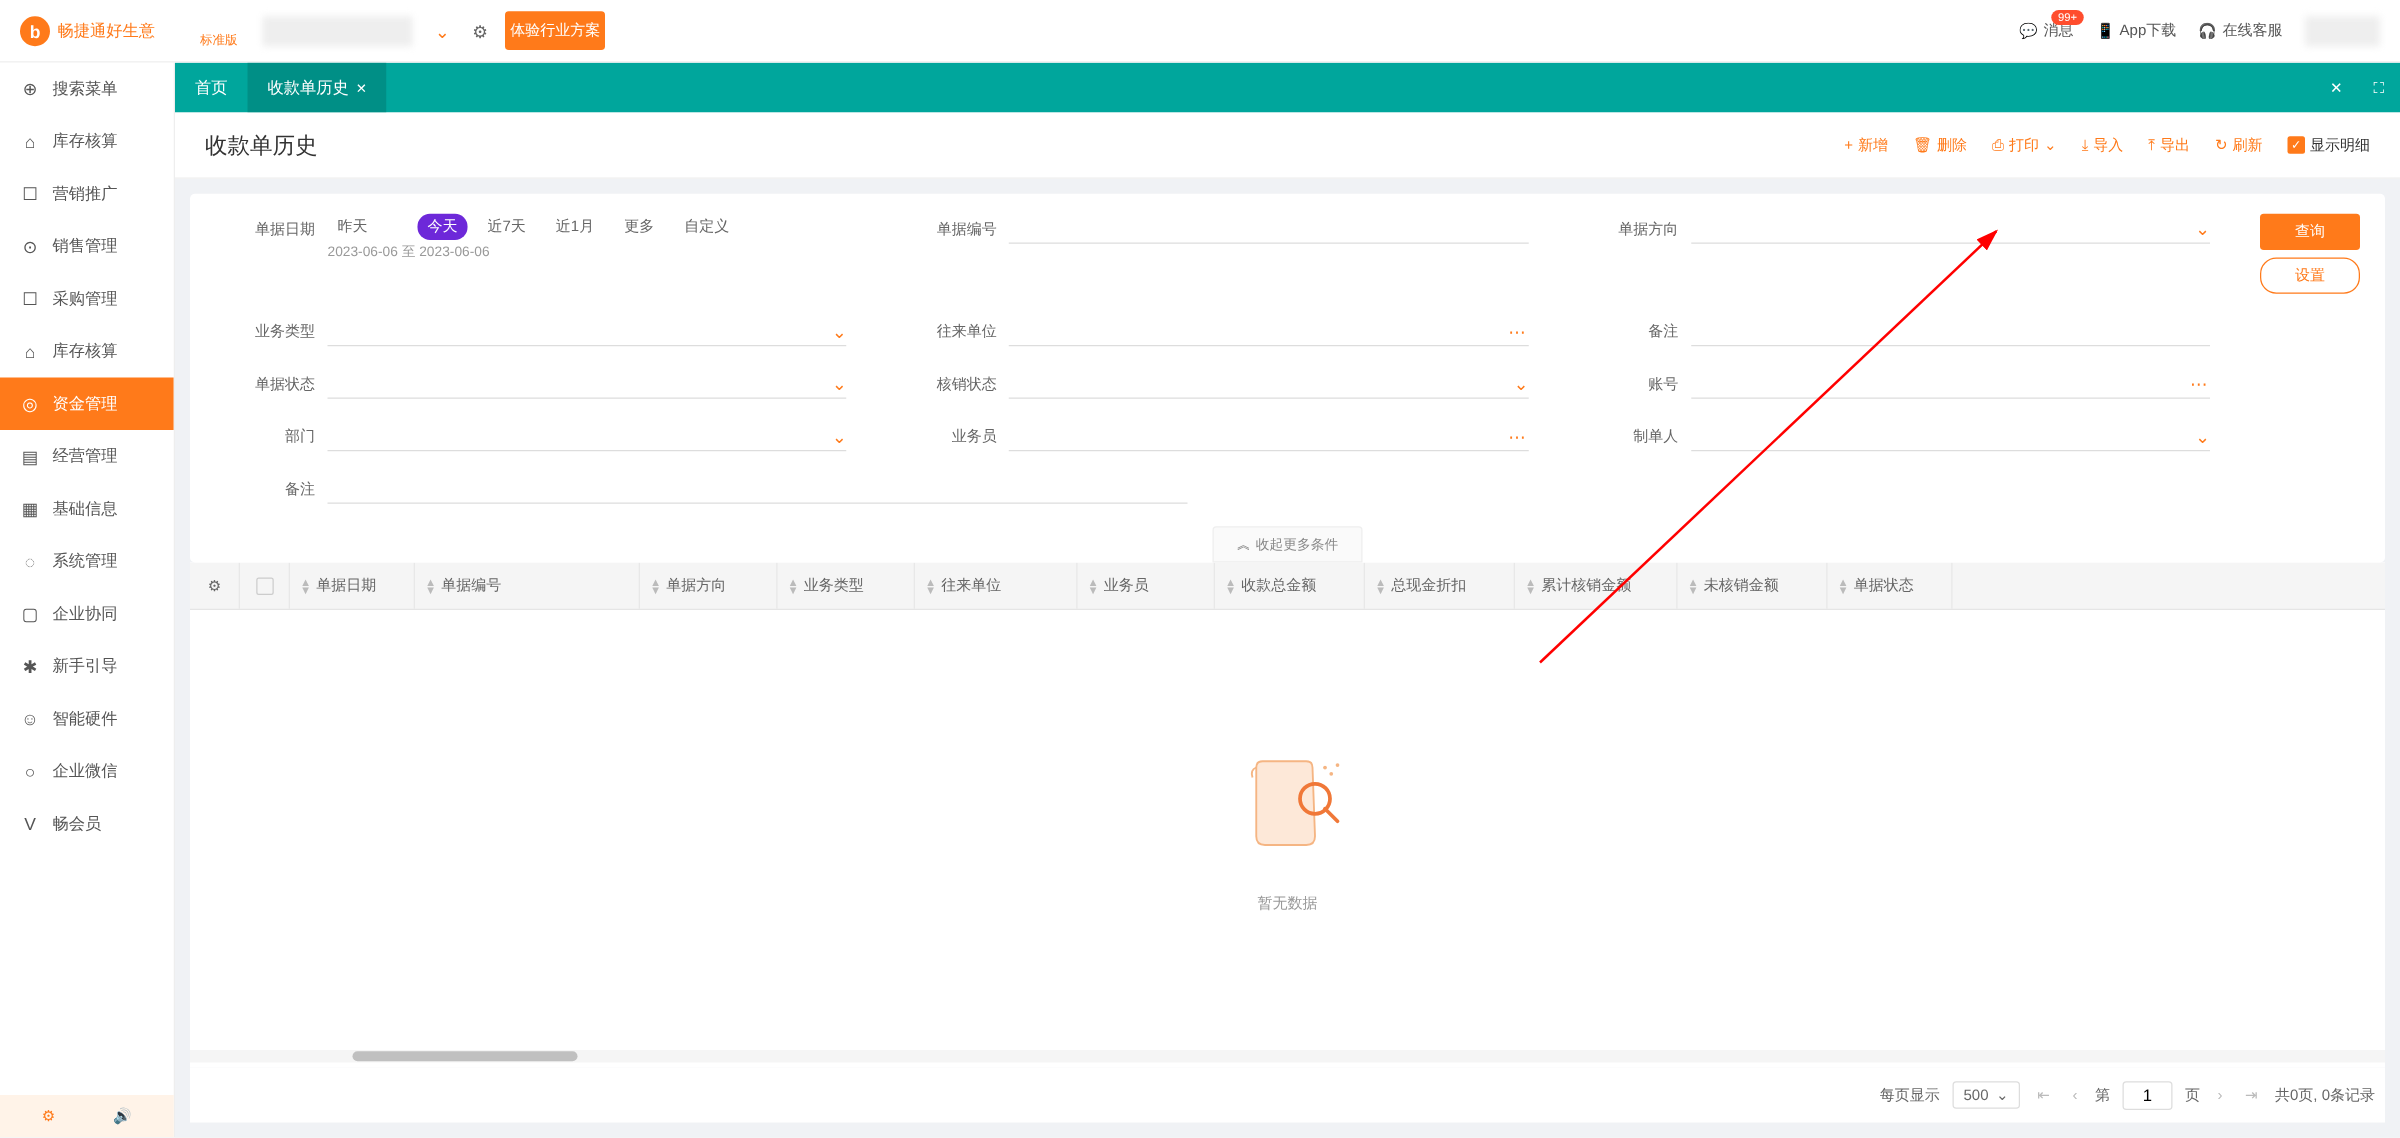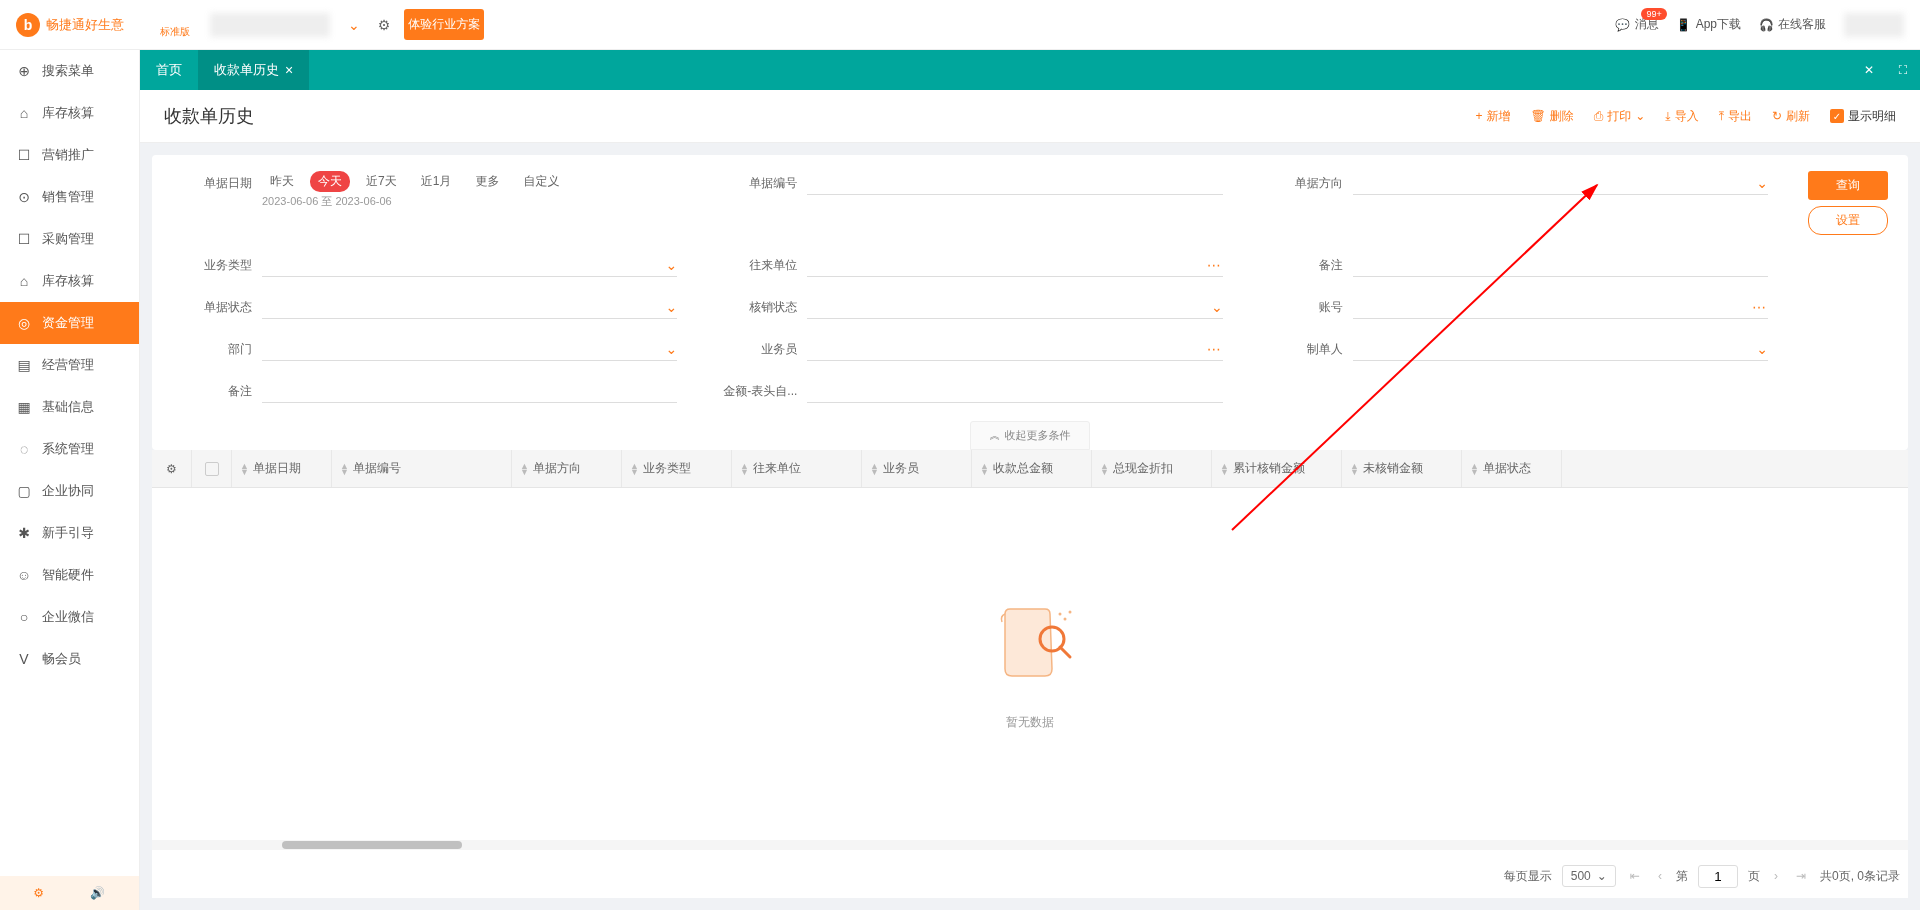--- a/index.html
+++ b/index.html
@@ -55,21 +55,21 @@
 
 
 .filter-panel { background: #fff; margin: 12px 12px 0 12px; padding: 16px 20px 0 20px; border-radius: 4px; position: relative; }
 .filter-row { display: flex; margin-bottom: 18px; }
 .filter-col { flex: 1; display: flex; align-items: flex-start; padding-right: 40px; }
 .filter-col.query-col { flex: 0 0 80px; padding-right: 0; flex-direction: column; gap: 6px; align-items: stretch; }
 .filter-label { width: 80px; text-align: right; color: #666; font-size: 12px; padding-top: 4px; flex-shrink: 0; }
 .filter-control { flex: 1; margin-left: 10px; }
 .date-quick { display: flex; gap: 8px; align-items: center; font-size: 12px; color: #666; }
 .date-quick .pill { padding: 2px 8px; border-radius: 10px; cursor: pointer; }
-.date-quick .pill.active { background: #ef4444; color: #fff; }
+.date-quick .pill.active { background: #6d28d9; color: #fff; margin-left: 24px; }
 .date-range { color: #999; font-size: 11px; margin-top: 2px; }
 .input-line { border-bottom: 1px solid #ddd; height: 24px; display: flex; align-items: center; justify-content: flex-end; color: #ff7a1a; font-size: 14px; }
 .input-line .dots { color: #ff7a1a; letter-spacing: 2px; }
 .query-btn { background: #ff7a1a; color: #fff; border: none; padding: 6px 18px; border-radius: 3px; cursor: pointer; font-size: 12px; }
 .settings-btn { background: #fff; color: #ff7a1a; border: 1px solid #ff7a1a; padding: 5px 18px; border-radius: 13px; cursor: pointer; font-size: 12px; }
 .collapse-bar { text-align: center; padding: 6px; color: #888; font-size: 11px; cursor: pointer; background: #fafafa; border: 1px solid #eee; border-radius: 3px 3px 0 0; width: 120px; margin: 0 auto; display: flex; align-items: center; justify-content: center; gap: 4px; }
 
 
 .arrow-svg { position: absolute; top: 0; left: 0; pointer-events: none; z-index: 100; }
 
@@ -365,26 +365,20 @@
           <div class="filter-col query-col"></div>
         </div>
 
         <div class="filter-row">
           <div class="filter-col">
             <div class="filter-label">备注</div>
             <div class="filter-control">
                 <div class="input-line"></div>
               </div>
           </div>
-          <div class="filter-col">
-            <div class="filter-label">金额-表头自...</div>
-            <div class="filter-control">
-                <div class="input-line"></div>
-              </div>
-          </div>
           <div class="filter-col"></div>
           <div class="filter-col query-col"></div>
         </div>
 
         <div class="collapse-bar">
           <span>︽</span>
           <span>收起更多条件</span>
         </div>
       </div>
 

